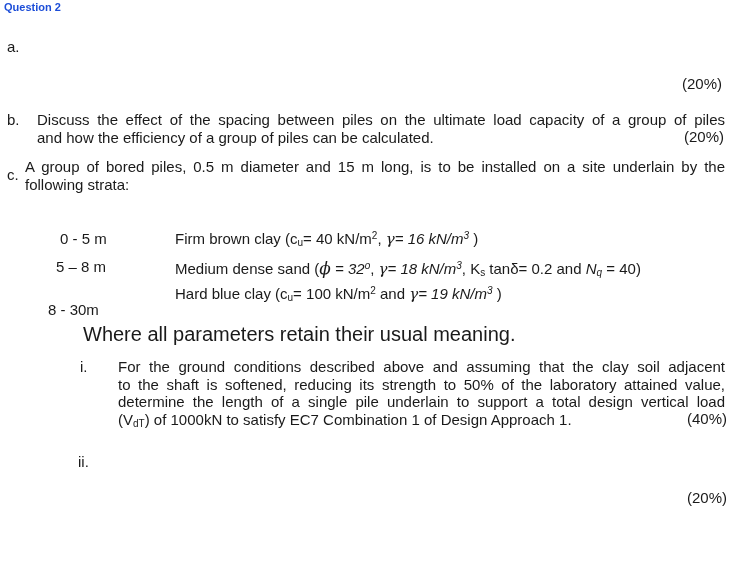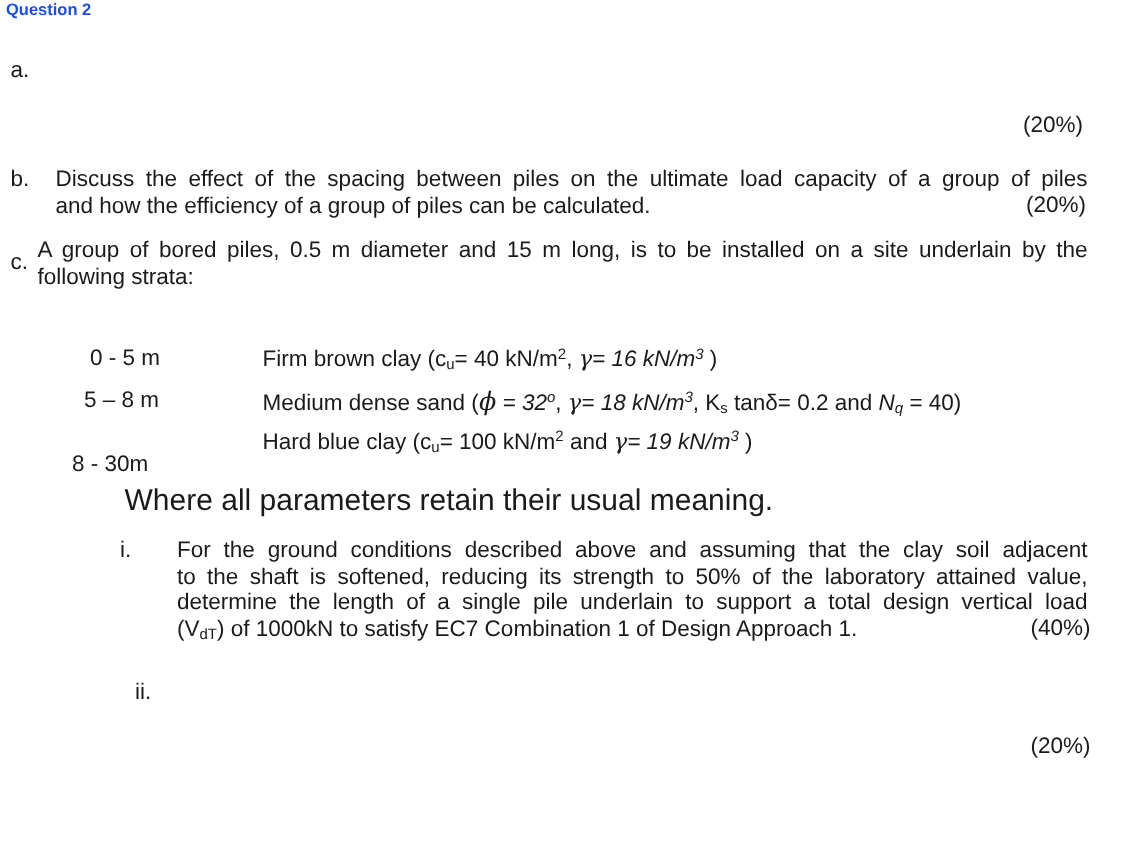--- a/index.html
+++ b/index.html
@@ -103,18 +103,18 @@
     <div class="abs para" style="left:118px; top:358px; width:607px;">
       <span class="justify-line">For the ground conditions described above and assuming that the clay soil adjacent</span>
       <span class="justify-line">to the shaft is softened, reducing its strength to 50% of the laboratory attained value,</span>
       <span class="justify-line">determine the length of a single pile underlain to support a total design vertical load</span>
       <span class="line"><span>(V</span><sub class="s">dT</sub><span>) of 1000kN to satisfy EC7 Combination 1 of Design Approach 1.</span></span>
     </div>
     <div class="abs marks" style="right:28px; top:410px;">(40%)</div>
   </div>
 
   <div>
-    <div class="abs label" style="left:78px; top:453px;margin-left:12px;">ii.</div>
+    <div class="abs label" style="left:78px; top:453px;">ii.</div>
     <div class="abs para" style="left:118px; top:453px; width:607px;">
     </div>
     <div class="abs marks" style="right:28px; top:489px;">(20%)</div>
   </div>
 </div>
 
 </body></html>

